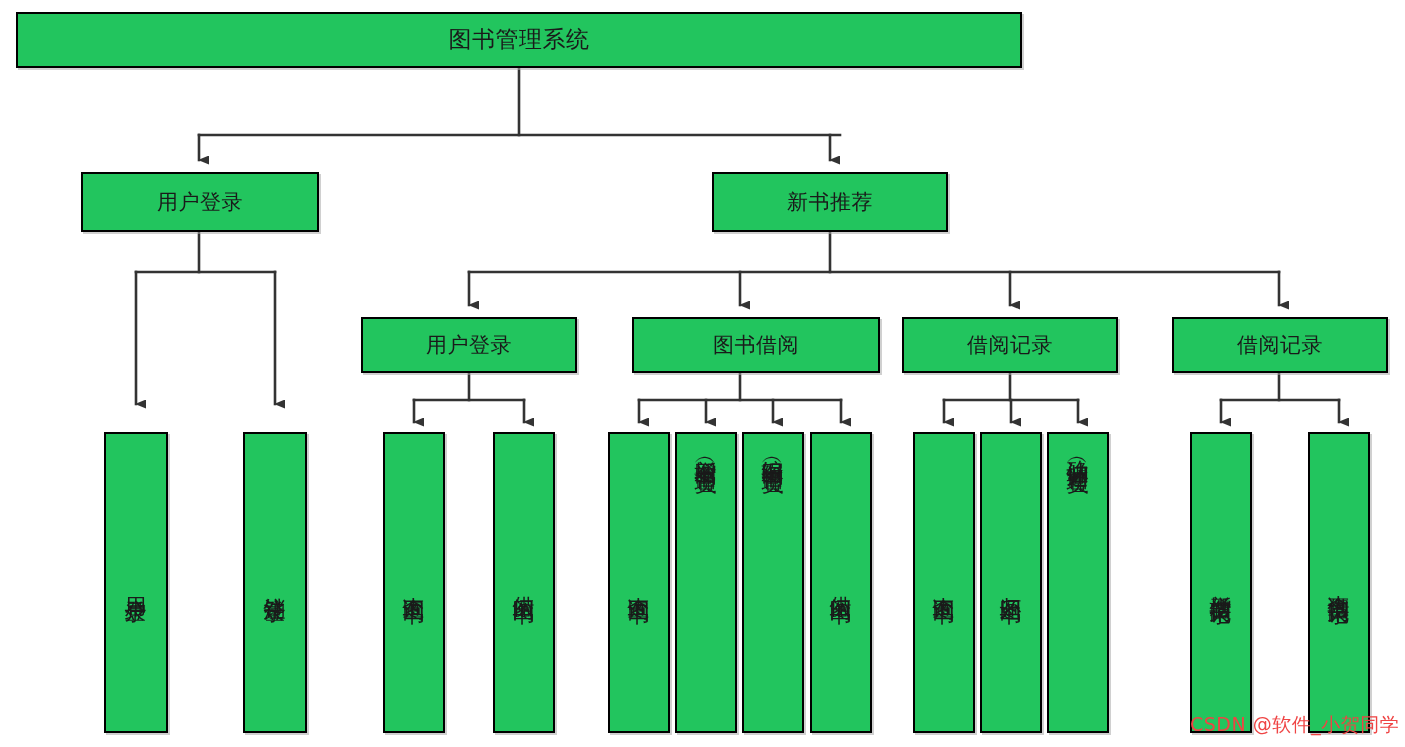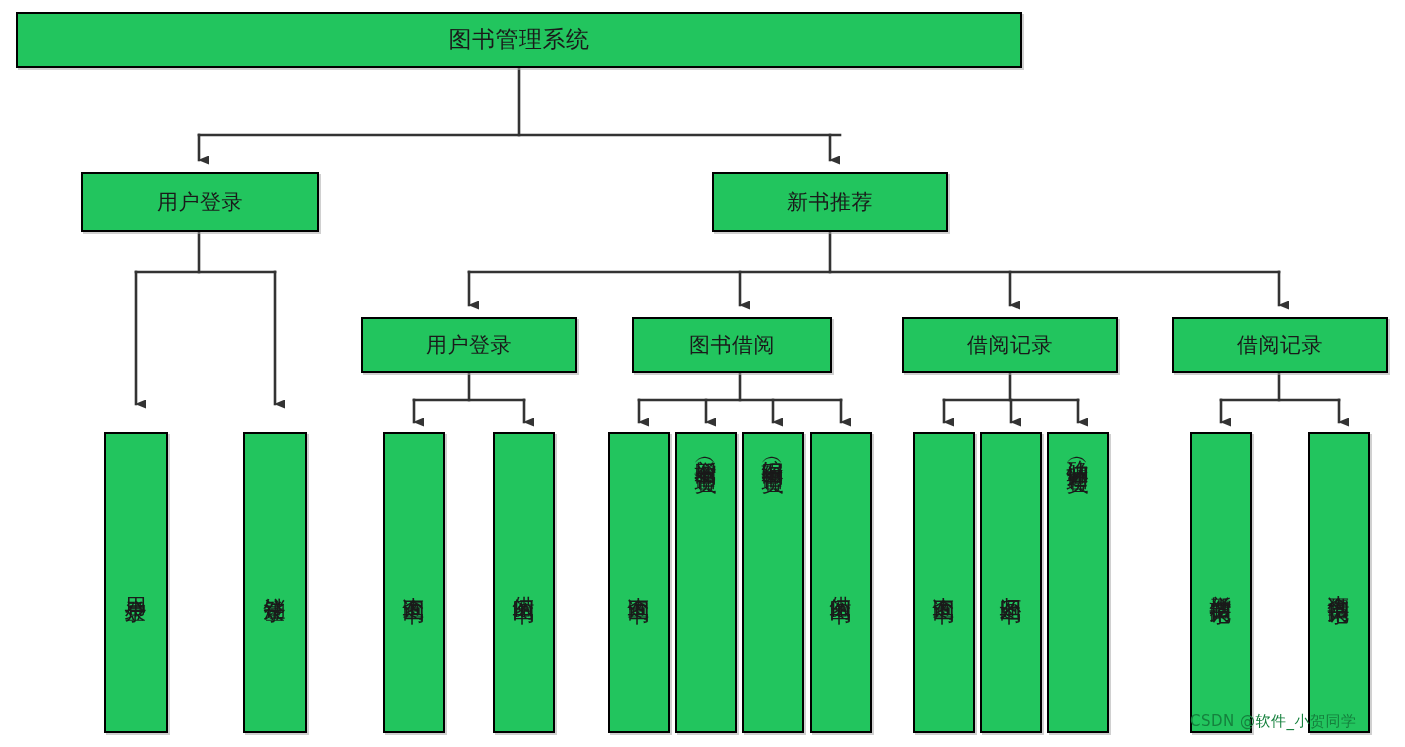--- a/index.html
+++ b/index.html
@@ -60,22 +60,22 @@
   }
   .node.vertical.centered {
     align-items: center;
     padding-top: 0;
   }
   #root-node .node-label {
     font-size: 23px;
   }
   #watermark {
     position: absolute;
-    color: #15803d;
-    font-size: 15px;
+    color: #ef4444;
+    font-size: 19px;
     white-space: nowrap;
     left: 1190px;
     top: 712px;
     letter-spacing: 0.5px;
   }
 </style>
 </head>
 <body>
 
 <div id="diagram-root">
@@ -139,21 +139,21 @@
   </div>
 
   <div class="node horizontal" style="left:712px; top:172px; width:236px; height:60px;">
     <span class="node-label">新书推荐</span>
   </div>
 
   <div class="node horizontal" style="left:361px; top:317px; width:216px; height:56px;">
     <span class="node-label">用户登录</span>
   </div>
 
-  <div class="node horizontal" style="left:632px; top:317px; width:200px; height:56px;">
+  <div class="node horizontal" style="left:632px; top:317px; width:248px; height:56px;">
     <span class="node-label">图书借阅</span>
   </div>
 
   <div class="node horizontal" style="left:902px; top:317px; width:216px; height:56px;">
     <span class="node-label">借阅记录</span>
   </div>
 
   <div class="node horizontal" style="left:1172px; top:317px; width:216px; height:56px;">
     <span class="node-label">借阅记录</span>
   </div>

